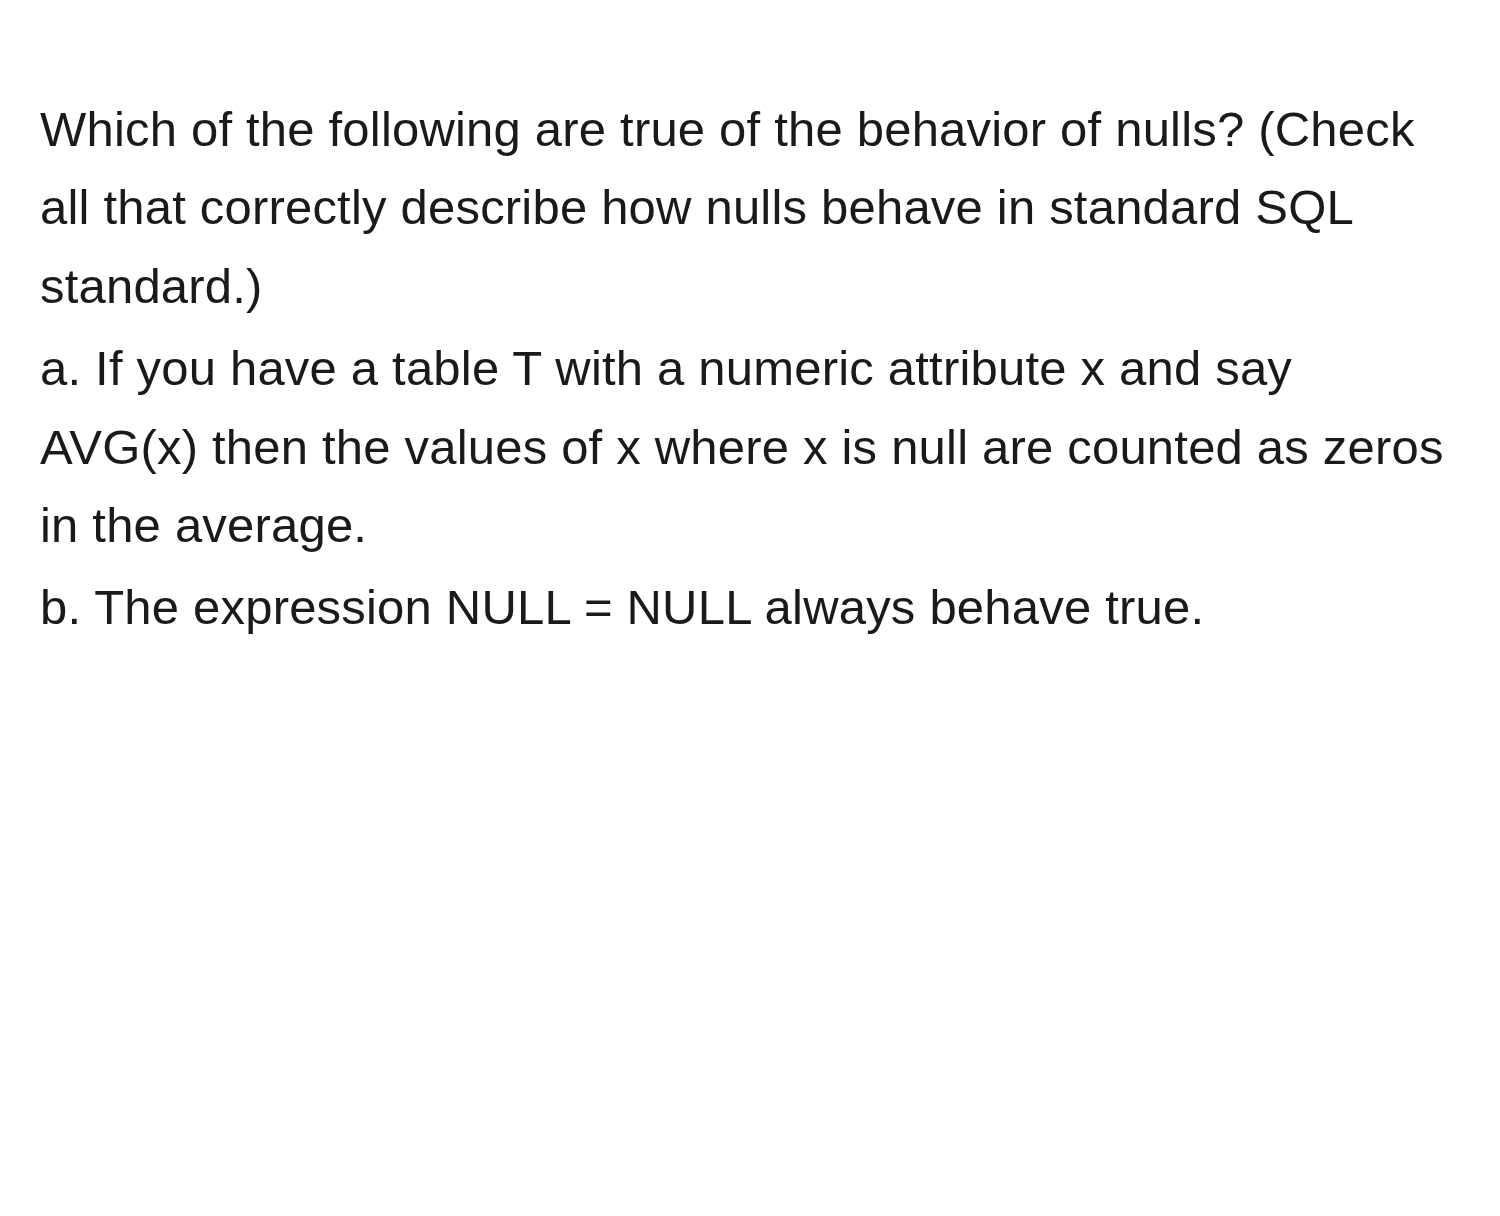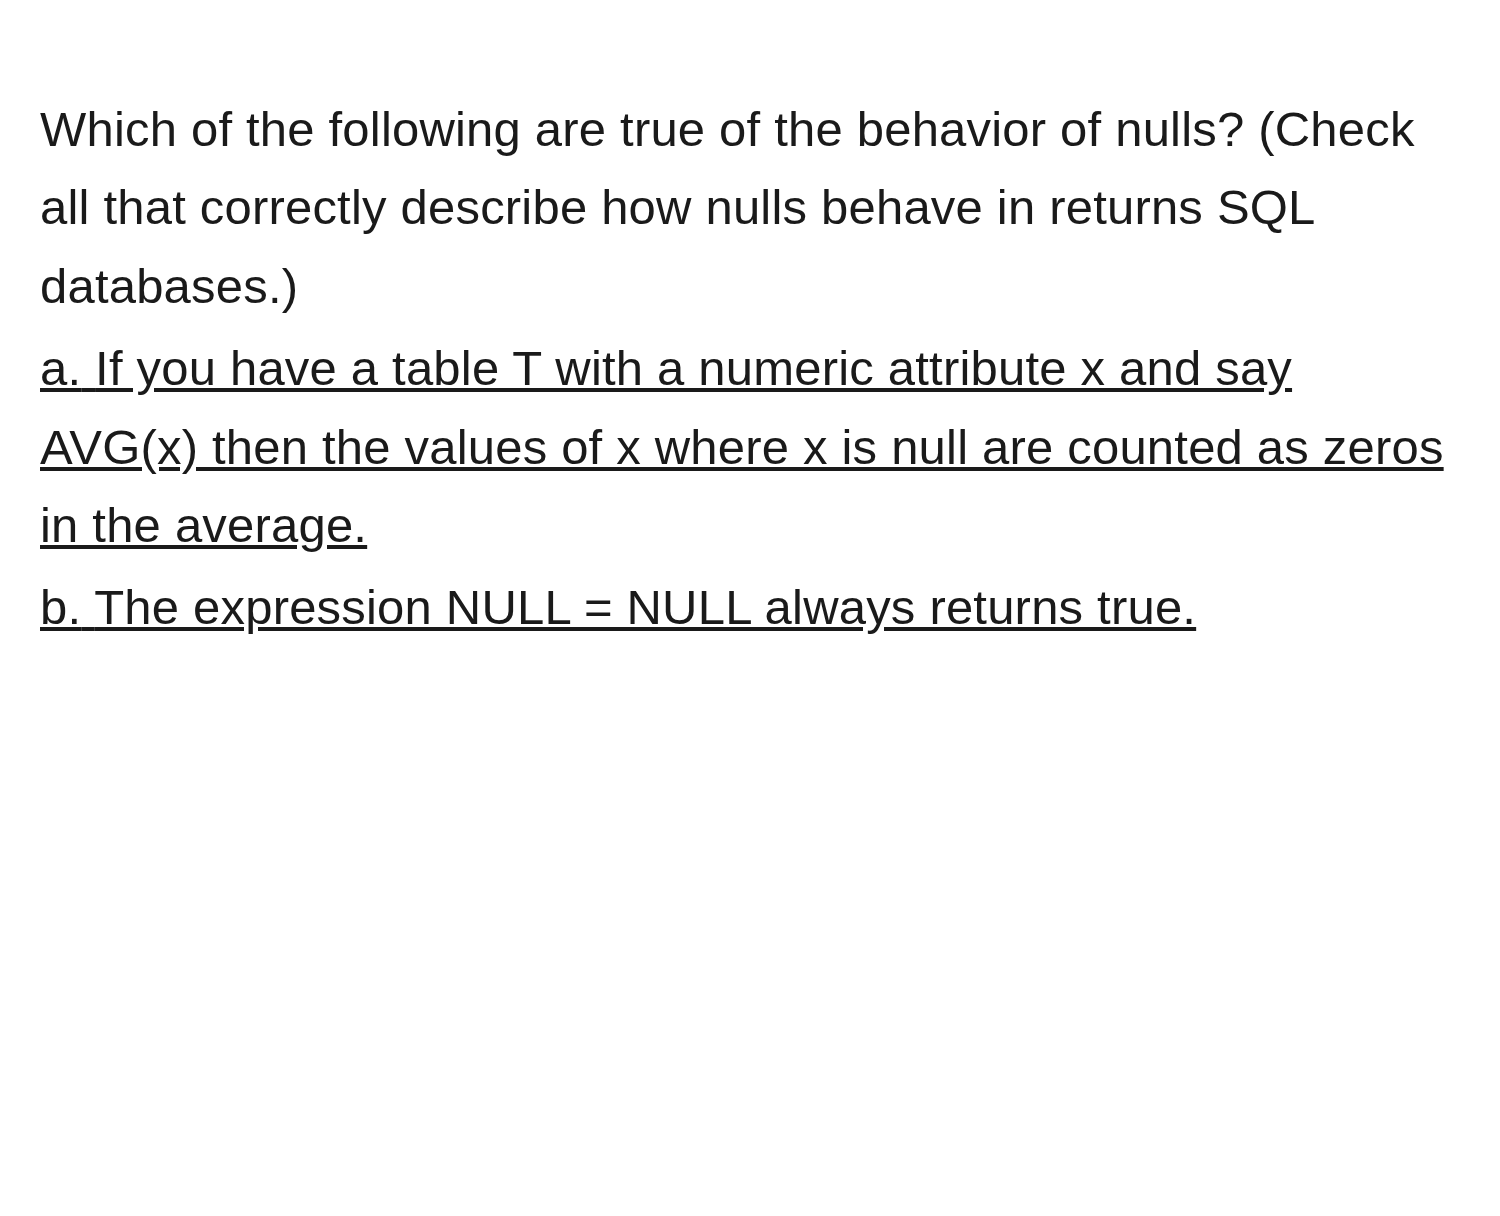--- a/index.html
+++ b/index.html
@@ -18,33 +18,32 @@
     color: #1a1a1a;
     font-size: 49px;
     line-height: 1.6;
     letter-spacing: 0.2px;
   }
   .question {
     margin: 0 0 4px 0;
   }
   .option {
     margin: 0 0 4px 0;
-    text-decoration: underline;
   }
 </style>
 </head>
 <body>
 
 <div class="page">
-  <p class="question">Which of the following are true of the behavior of nulls? (Check all that correctly describe how nulls behave in returns SQL databases.)</p>
+  <p class="question">Which of the following are true of the behavior of nulls? (Check all that correctly describe how nulls behave in standard SQL standard.)</p>
 
   <p class="option">
     <span>a.</span>
     <span>If you have a table T with a numeric attribute x and say AVG(x) then the values of x where x is null are counted as zeros in the average.</span>
   </p>
 
   <p class="option">
     <span>b.</span>
-    <span>The expression NULL = NULL always returns true.</span>
+    <span>The expression NULL = NULL always behave true.</span>
   </p>
 
 
 </div>
 
 </body></html>

